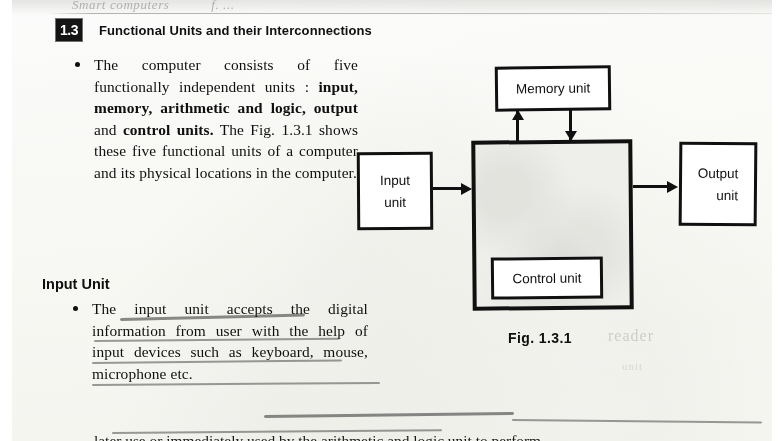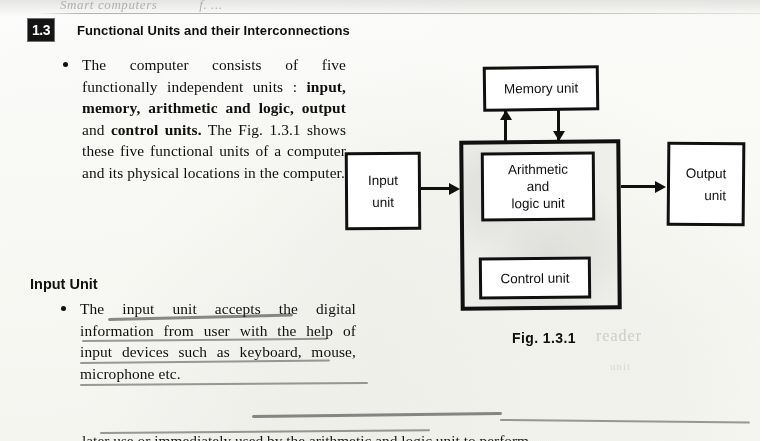--- a/index.html
+++ b/index.html
@@ -8,20 +8,21 @@
     background: #ffffff;
   }
   #page {
     position: relative;
     width: 760px;
     height: 441px;
     background: #fdfdfb;
     overflow: hidden;
     font-family: "Liberation Serif", serif;
     color: #111111;
+    margin-left: 12px;
   }
 
   
   .paper-grain {
     position: absolute;
     inset: 0;
     background:
       radial-gradient(circle at 12% 85%, rgba(160,160,150,0.055) 0 38%, rgba(0,0,0,0) 62%),
       radial-gradient(circle at 88% 22%, rgba(170,170,160,0.05) 0 30%, rgba(0,0,0,0) 58%),
       radial-gradient(circle at 60% 95%, rgba(150,150,140,0.06) 0 32%, rgba(0,0,0,0) 60%),
@@ -62,24 +63,24 @@
       rgba(150,150,145,0.0) 0%,
       rgba(120,120,115,0.55) 6%,
       rgba(120,120,115,0.45) 70%,
       rgba(150,150,145,0.15) 100%);
   }
 
   
   .heading-row {
     position: absolute;
     top: 19px;
-    left: 28px;
+    left: 44px;
     display: flex;
     align-items: center;
-    gap: 23px;
+    gap: 17px;
   }
   .sec-badge {
     background: #141414;
     color: #ffffff;
     font-family: "Liberation Sans", sans-serif;
     font-weight: bold;
     font-size: 14px;
     line-height: 1;
     padding: 4px 4px 4px 4px;
     letter-spacing: -0.5px;
@@ -254,21 +255,21 @@
   }
   .ah-down {
     border-left: 6px solid transparent;
     border-right: 6px solid transparent;
     border-top: 10px solid #101010;
   }
 
   .fig-caption {
     position: absolute;
     top: 330px;
-    left: 512px;
+    left: 496px;
     font-family: "Liberation Sans", sans-serif;
     font-weight: bold;
     font-size: 14px;
     color: #0f0f0f;
     letter-spacing: 0.4px;
   }
   .ghost-text {
     position: absolute;
     top: 327px;
     left: 596px;
@@ -342,27 +343,20 @@
 
     <div class="dbox" id="box-input">
       <span style="display:block">
         <span>Input</span><br>
         <span style="display:inline-block;margin-top:5px">unit</span>
       </span>
     </div>
 
     <div class="dbox" id="box-cpu"></div>
 
-    <div class="dbox" id="box-alu">
-      <span style="display:block">
-        <span>Arithmetic</span><br>
-        <span>and</span><br>
-        <span>logic unit</span>
-      </span>
-    </div>
 
     <div class="dbox" id="box-control">Control unit</div>
 
     <div class="dbox" id="box-output">
       <span style="display:block">
         <span>Output</span><br>
         <span style="display:inline-block;margin-top:5px">unit</span>
       </span>
     </div>
 

